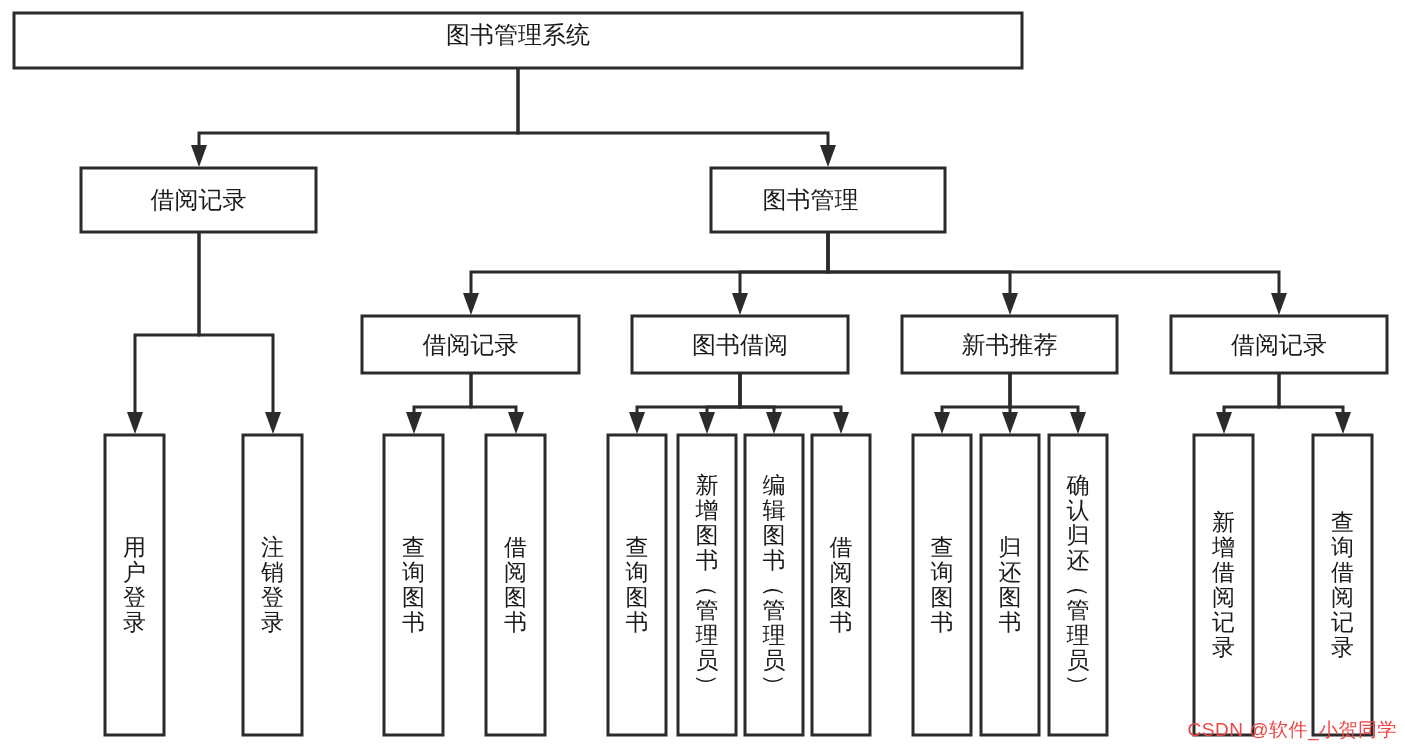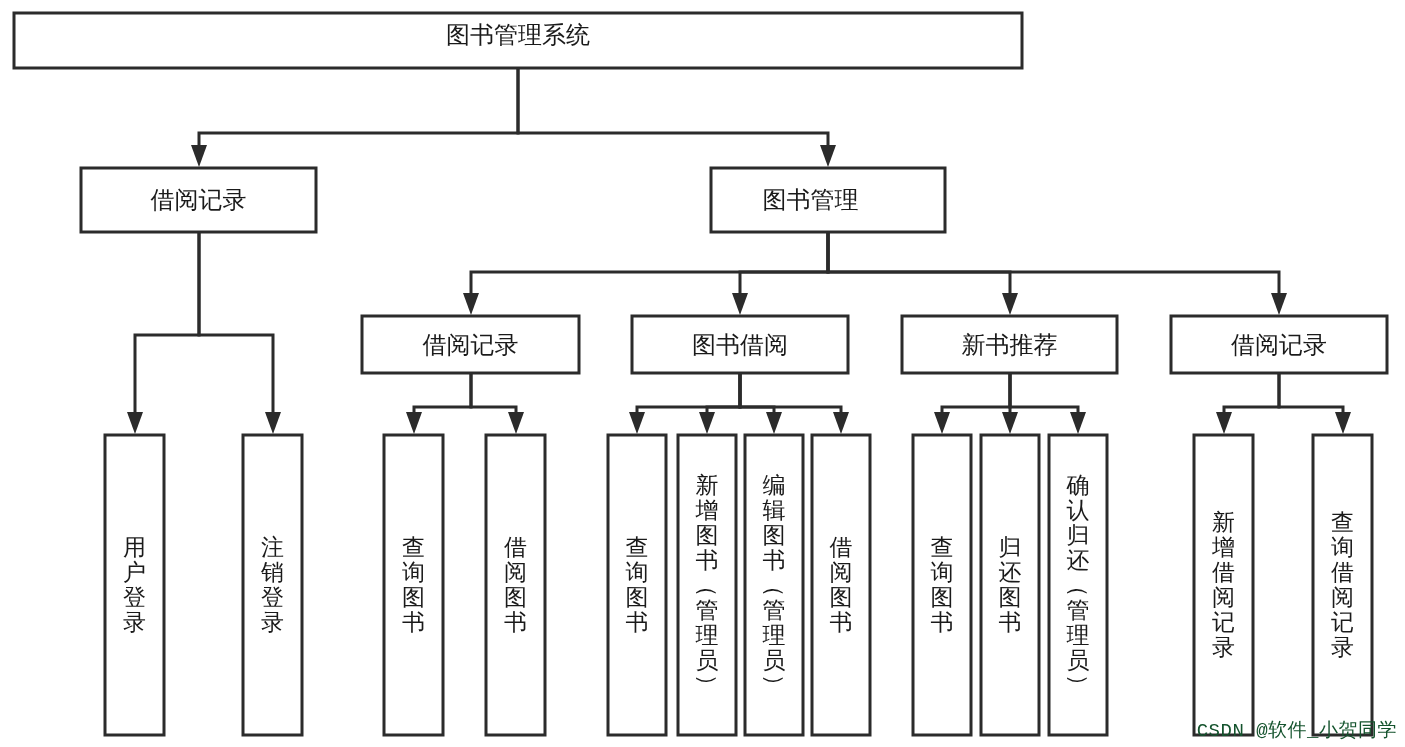--- a/index.html
+++ b/index.html
@@ -52,22 +52,22 @@
     font-family:"Liberation Sans","DejaVu Sans",sans-serif;
     pointer-events:none;
     white-space:nowrap;
   }
 
   .watermark{
     position:absolute;
     right:8px;
     bottom:4px;
     font-size:19px;
-    color:#14532d;
-    font-family:Liberation Mono, monospace;
+    color:#ef4444;
+    font-family:Liberation Sans, sans-serif;
     letter-spacing:0.5px;
     white-space:nowrap;
     user-select:none;
   }
 </style>
 </head>
 <body>
 
 <div id="diagram-root">
   <svg class="diagram" id="diagram-svg" viewBox="0 0 1405 747" xmlns="http://www.w3.org/2000/svg">

